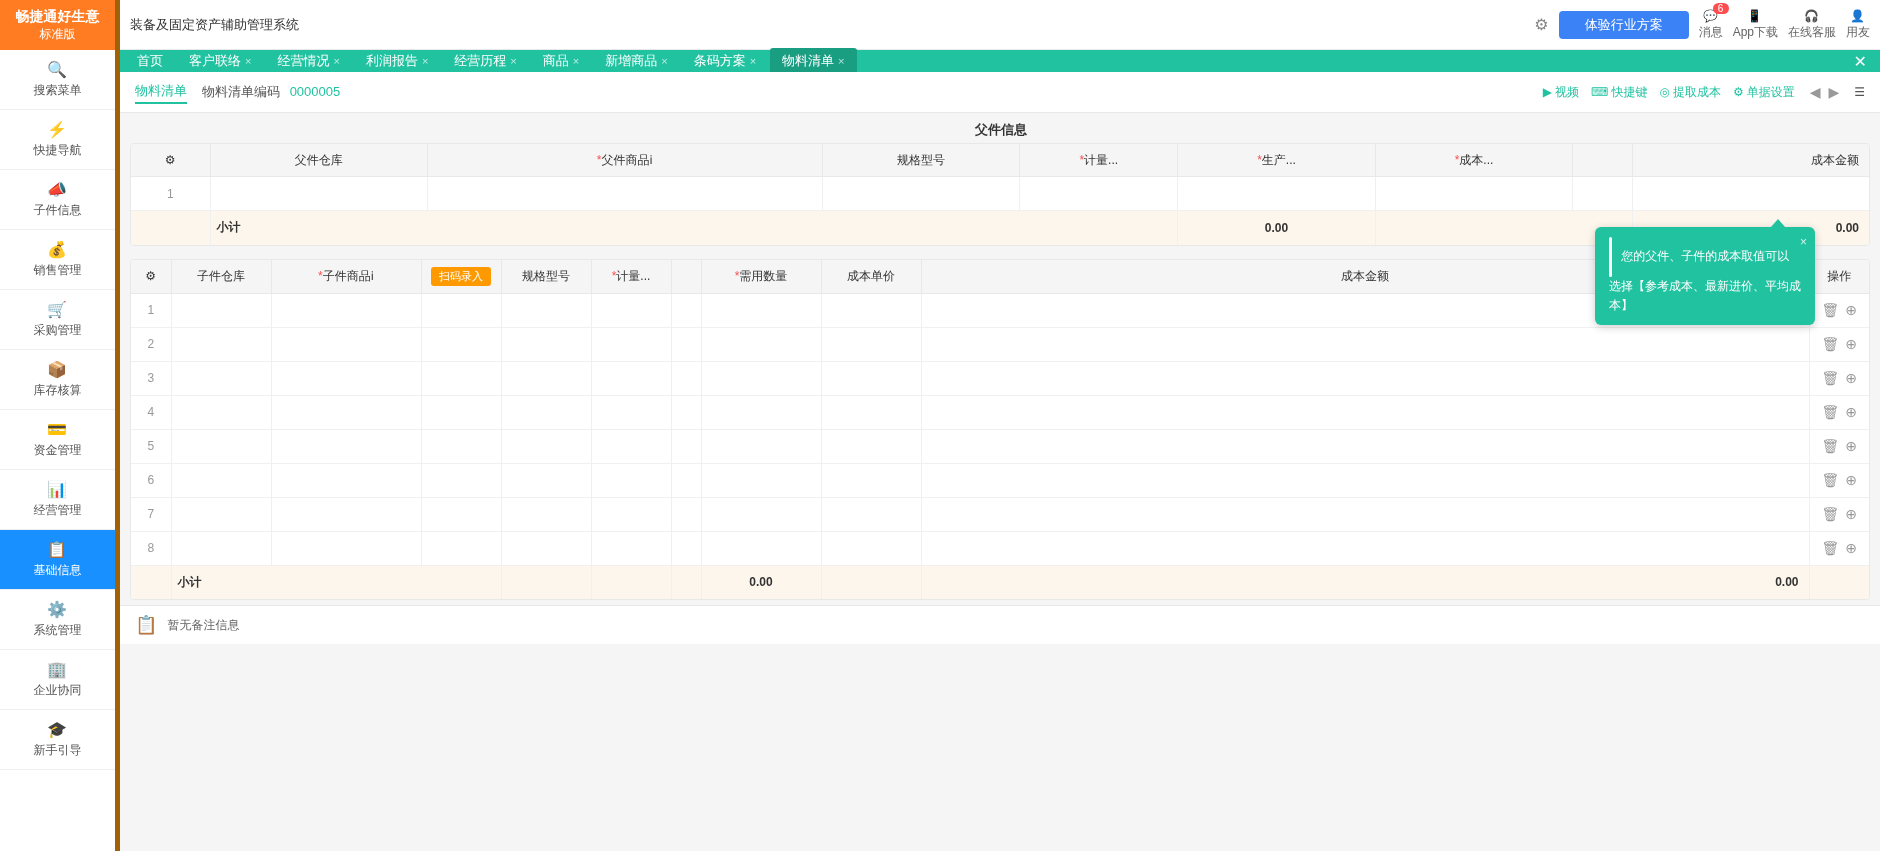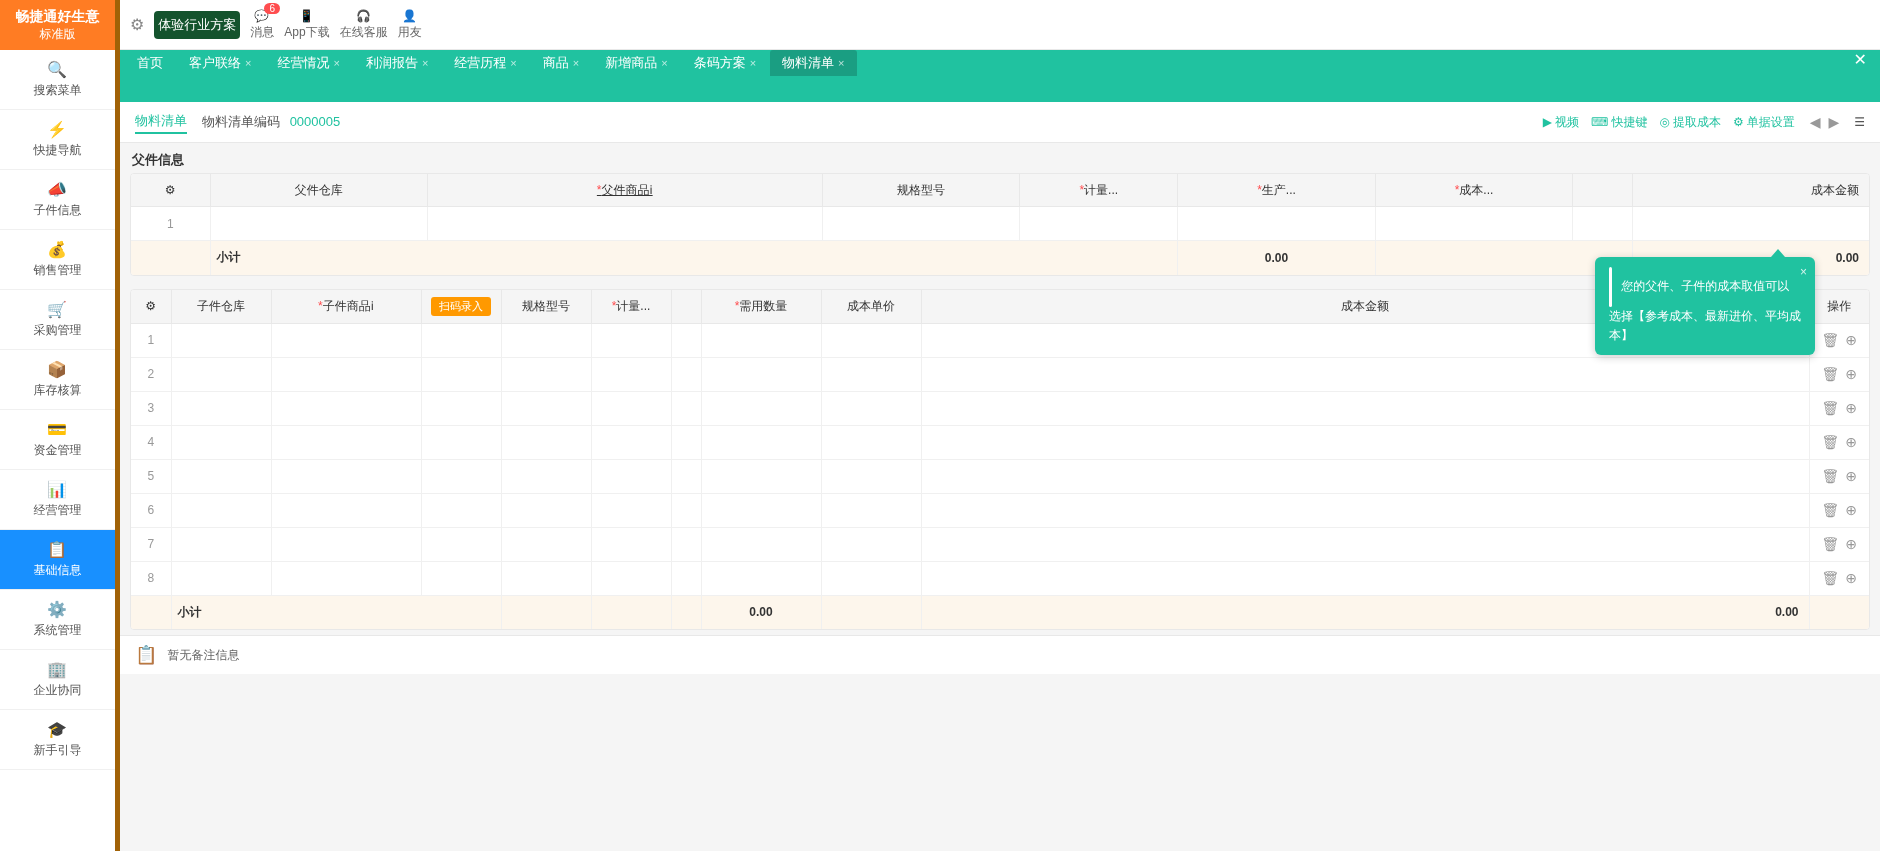--- a/index.html
+++ b/index.html
@@ -64,24 +64,24 @@
       padding: 0 10px;
       border-bottom: 1px solid #e8e8e8;
       gap: 10px;
     }
     .topbar-title {
       color: #333;
       font-size: 13px;
       flex: 1;
     }
     .topbar-btn {
-      background: #14532d;
+      background: #3b82f6;
       color: #fff;
       border: none;
-      padding: 5px 4px;
+      padding: 5px 26px;
       border-radius: 4px;
       cursor: pointer;
       font-size: 13px;
     }
     .settings-icon { color: #888; cursor: pointer; font-size: 16px; }
     .badge-wrap { position: relative; }
     .badge {
       position: absolute;
       top: -6px;
       right: -6px;
@@ -91,22 +91,22 @@
       font-size: 10px;
       padding: 0 4px;
       min-width: 16px;
       text-align: center;
     }
 
     
     .navtabs {
       background: #20c2a0;
       display: flex;
-      align-items: flex-start;
-      height: 52px;
+      align-items: center;
+      height: 22px;
       padding: 0 5px;
       gap: 2px;
       flex-shrink: 0;
     }
     .navtab {
       color: #fff;
       padding: 4px 12px;
       cursor: pointer;
       border-radius: 3px 3px 0 0;
       font-size: 13px;
@@ -165,20 +165,21 @@
     
     .section {
       margin: 8px 10px 5px 10px;
     }
     .section-title {
       font-size: 13px;
       font-weight: bold;
       color: #333;
       margin-bottom: 4px;
       padding-left: 2px;
+      text-align: center;
     }
 
     
     .tbl-wrap {
       border: 1px solid #e8e8e8;
       border-radius: 4px;
       overflow: hidden;
       background: #fff;
     }
     table {
@@ -354,20 +355,21 @@
       <div class="sidebar-item">
         <span class="icon">🎓</span>
         <span>新手引导</span>
       </div>
     </div>
 </div>
 
 <div class="main">
 
   <div class="topbar">
+    <span class="topbar-title">装备及固定资产辅助管理系统</span>
     <span class="settings-icon">⚙</span>
     <button class="topbar-btn">体验行业方案</button>
 
     <div class="right-header-icons">
       <div class="right-header-icon badge-wrap">
         <span>💬</span>
         <span class="badge">6</span>
         <span>消息</span>
       </div>
       <div class="right-header-icon">
@@ -458,21 +460,21 @@
     </div>
 
     <div class="section">
       <div class="section-title">父件信息</div>
       <div class="tbl-wrap">
         <table>
           <thead>
             <tr>
               <th class="settings-col">⚙</th>
               <th style="width:110px;">父件仓库</th>
-              <th style="width:200px;text-decoration:underline;"><span class="red-star">*</span>父件商品ℹ</th>
+              <th style="width:200px;"><span class="red-star">*</span>父件商品ℹ</th>
               <th style="width:100px;">规格型号</th>
               <th style="width:80px;"><span class="red-star">*</span>计量...</th>
               <th style="width:100px;"><span class="red-star">*</span>生产...</th>
               <th style="width:100px;"><span class="red-star">*</span>成本...</th>
               <th style="width:30px;"></th>
               <th style="width:120px; text-align:right; padding-right:10px;">成本金额</th>
             </tr>
           </thead>
           <tbody id="parent-tbody">
             <tr>

